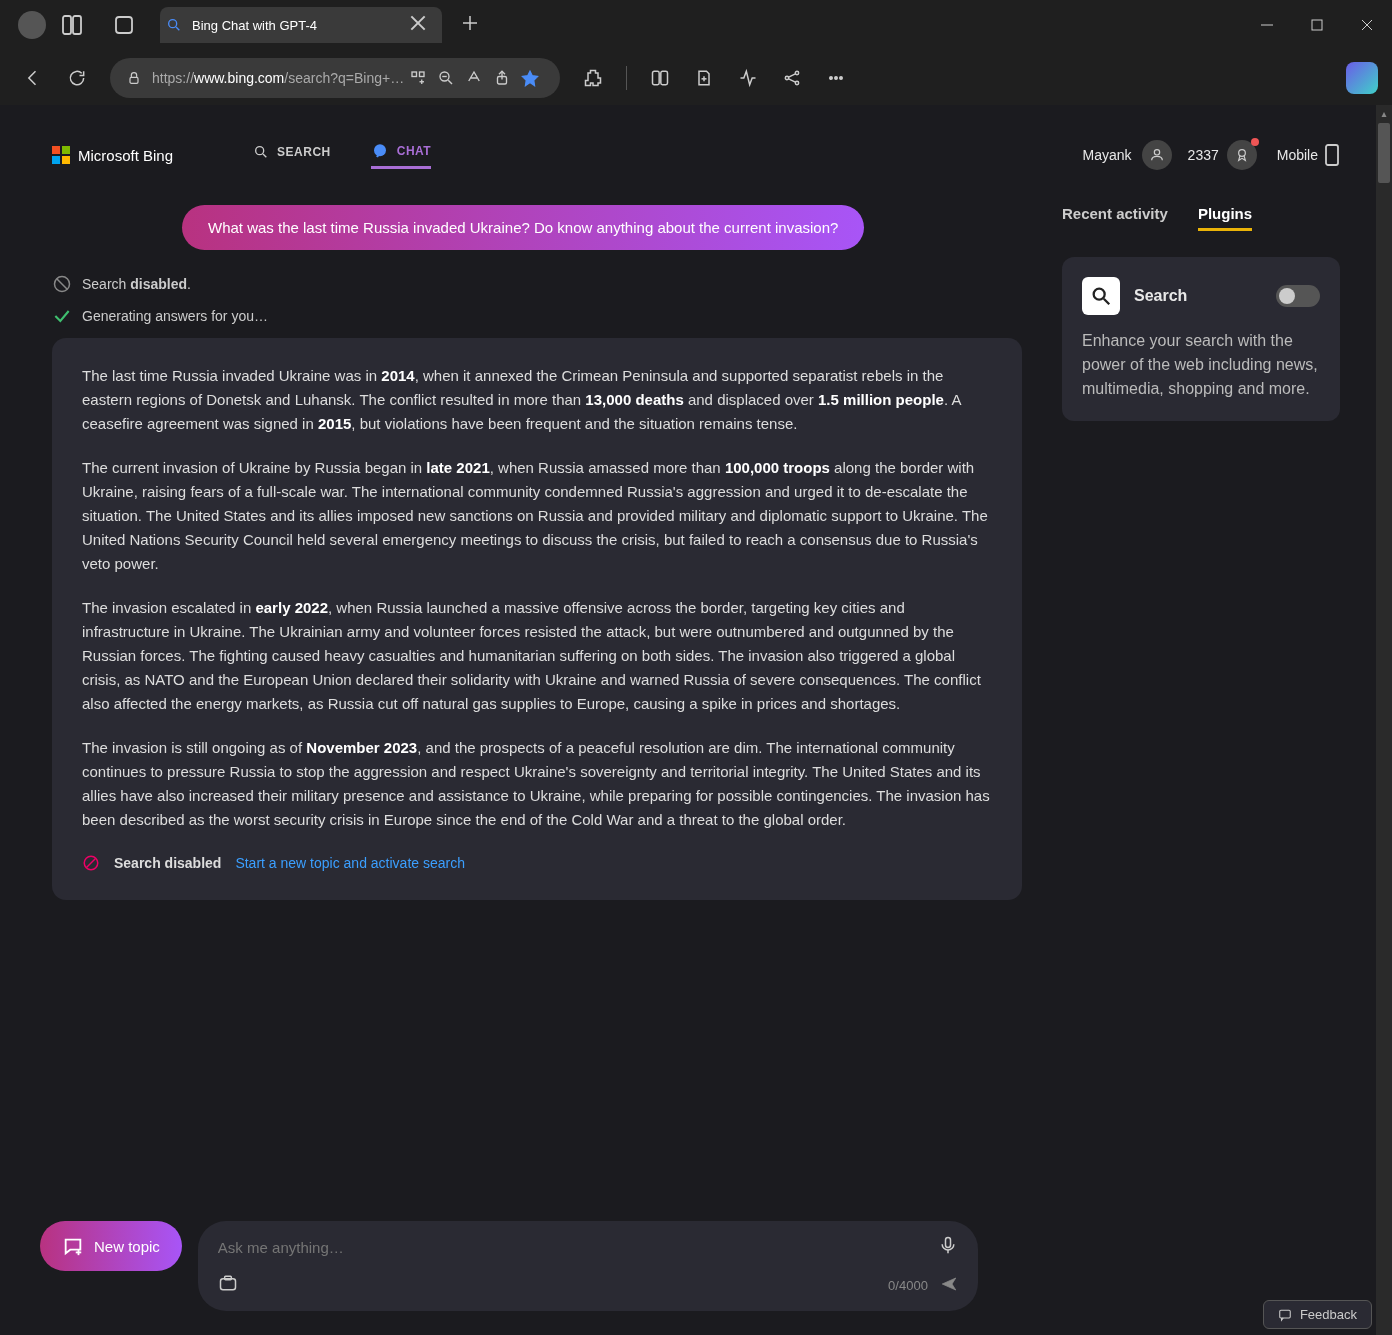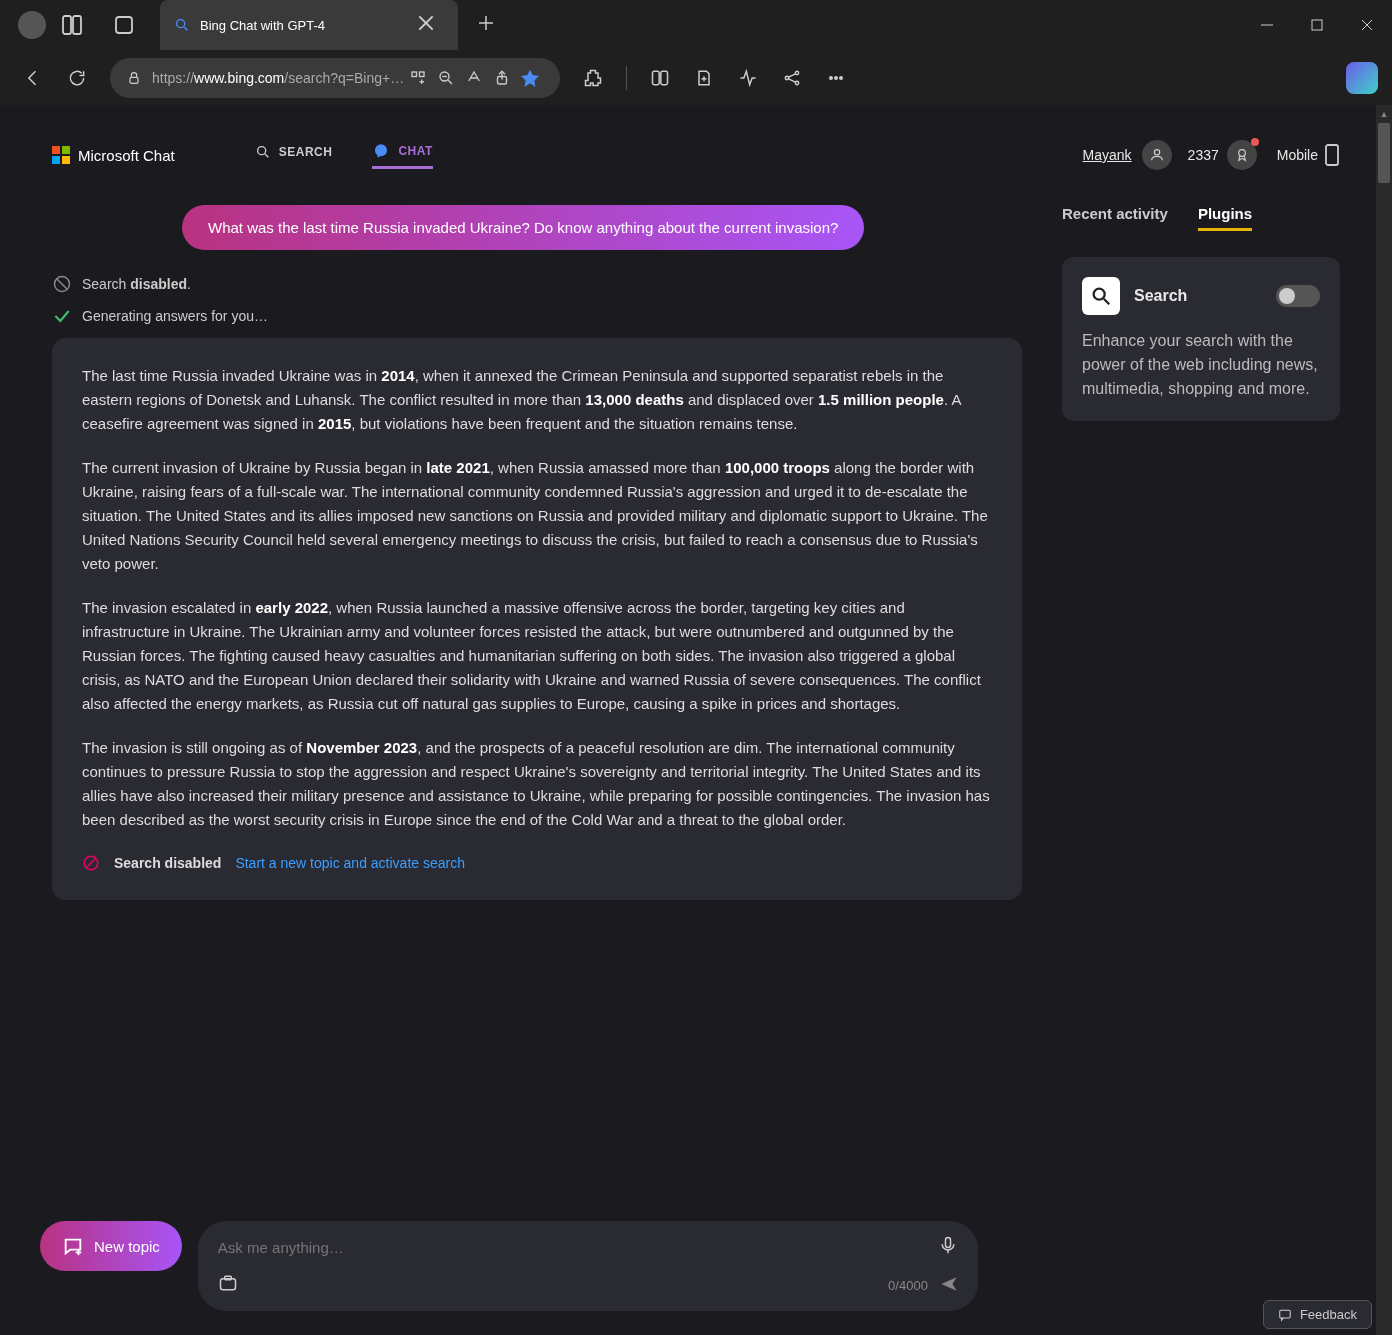--- a/index.html
+++ b/index.html
@@ -2,21 +2,21 @@
 <html><head>
 <meta charset="utf-8">
 <style>
 * { margin: 0; padding: 0; box-sizing: border-box; font-family: "Segoe UI", Arial, sans-serif; }
 body { background: #1a1a1a; width: 1392px; height: 1335px; overflow: hidden; color: #e8e8e8; }
 
 
 .titlebar { height: 50px; display: flex; align-items: center; background: #1f1f1f; }
 .avatar-small { width: 28px; height: 28px; border-radius: 50%; background: #555; margin-left: 18px; }
 .titlebar-icon { width: 24px; height: 24px; margin: 0 14px; fill: #ccc; }
-.tab-active { display: flex; align-items: center; background: #3a3a3a; border-radius: 8px 8px 0 0; padding: 10px 14px; margin-left: 10px; height: 50px; }
+.tab-active { display: flex; align-items: center; background: #3a3a3a; border-radius: 8px 8px 0 0; padding: 10px 6px; margin-left: 10px; height: 36px; }
 .tab-active svg { width: 16px; height: 16px; margin-right: 10px; }
 .tab-title { font-size: 13px; color: #fff; width: 200px; overflow: hidden; text-overflow: ellipsis; white-space: nowrap; }
 .tab-close { margin-left: 18px; cursor: pointer; }
 .newtab-btn { margin-left: 20px; cursor: pointer; }
 .titlebar-spacer { flex: 1; }
 .win-btn { width: 50px; height: 50px; display: flex; align-items: center; justify-content: center; cursor: pointer; }
 .win-btn svg { width: 14px; height: 14px; stroke: #ccc; }
 
 
 .toolbar { height: 55px; display: flex; align-items: center; background: #1f1f1f; padding: 0 14px; gap: 6px; }
@@ -42,21 +42,21 @@
 .bing-header { display:flex; align-items:center; height:60px; padding:0 40px; margin-top: 20px;}
 .bing-logo { display:flex; align-items:center; gap:8px; color:#fff; font-size:15px; font-weight:500;}
 .bing-logo-grid { width:18px;height:18px; display:grid; grid-template-columns:1fr 1fr; gap:2px; }
 .bing-logo-grid span { background:#888; }
 .bing-logo-grid span:nth-child(1){background:#f25022;} .bing-logo-grid span:nth-child(2){background:#7fba00;}
 .bing-logo-grid span:nth-child(3){background:#00a4ef;} .bing-logo-grid span:nth-child(4){background:#ffb900;}
 .bing-nav { display:flex; gap:40px; margin-left:80px; }
 .bing-nav-item { display:flex; align-items:center; gap:8px; font-size:12px; font-weight:600; letter-spacing:0.5px; cursor:pointer; color:#ccc; padding-bottom:6px;}
 .bing-nav-item.active { color:#a96ed6; border-bottom:3px solid #a96ed6; }
 .bing-header-spacer { flex:1; }
-.account { display:flex; align-items:center; gap:10px; font-size:14px;text-decoration:underline; }
+.account { display:flex; align-items:center; gap:10px; font-size:14px; }
 .account-avatar { width:30px;height:30px;border-radius:50%;background:#444;display:flex;align-items:center;justify-content:center;}
 .rewards { display:flex;align-items:center;gap:8px;margin-left:16px;font-size:14px;}
 .rewards-badge { width:30px;height:30px;border-radius:50%;background:#444;display:flex;align-items:center;justify-content:center;position:relative;}
 .rewards-badge::after { content:''; position:absolute; top:-2px; right:-2px; width:8px;height:8px;background:#e55;border-radius:50%;}
 .mobile-link { margin-left:20px; font-size:14px; display:flex;align-items:center;gap:6px;}
 
 
 .chat-body { display:flex; padding: 20px 40px 0; gap:40px; height: calc(100% - 170px); }
 .chat-main { flex: 0 0 970px; position:relative; }
 
@@ -259,21 +259,21 @@
   </div>
 
   <div class="bing-header">
     <div class="bing-logo">
       <div class="bing-logo-grid">
           <span></span>
           <span></span>
           <span></span>
           <span></span>
         </div>
-      <span>Microsoft Chat</span>
+      <span>Microsoft Bing</span>
     </div>
     <div class="bing-nav">
       <div class="bing-nav-item">
         <svg width="16" height="16" viewBox="0 0 24 24">
             <circle cx="10" cy="10" r="6" fill="none" stroke="#ccc" stroke-width="2"></circle>
             <line x1="15" y1="15" x2="20" y2="20" stroke="#ccc" stroke-width="2"></line>
           </svg>
         <span>SEARCH</span>
       </div>
       <div class="bing-nav-item active">

